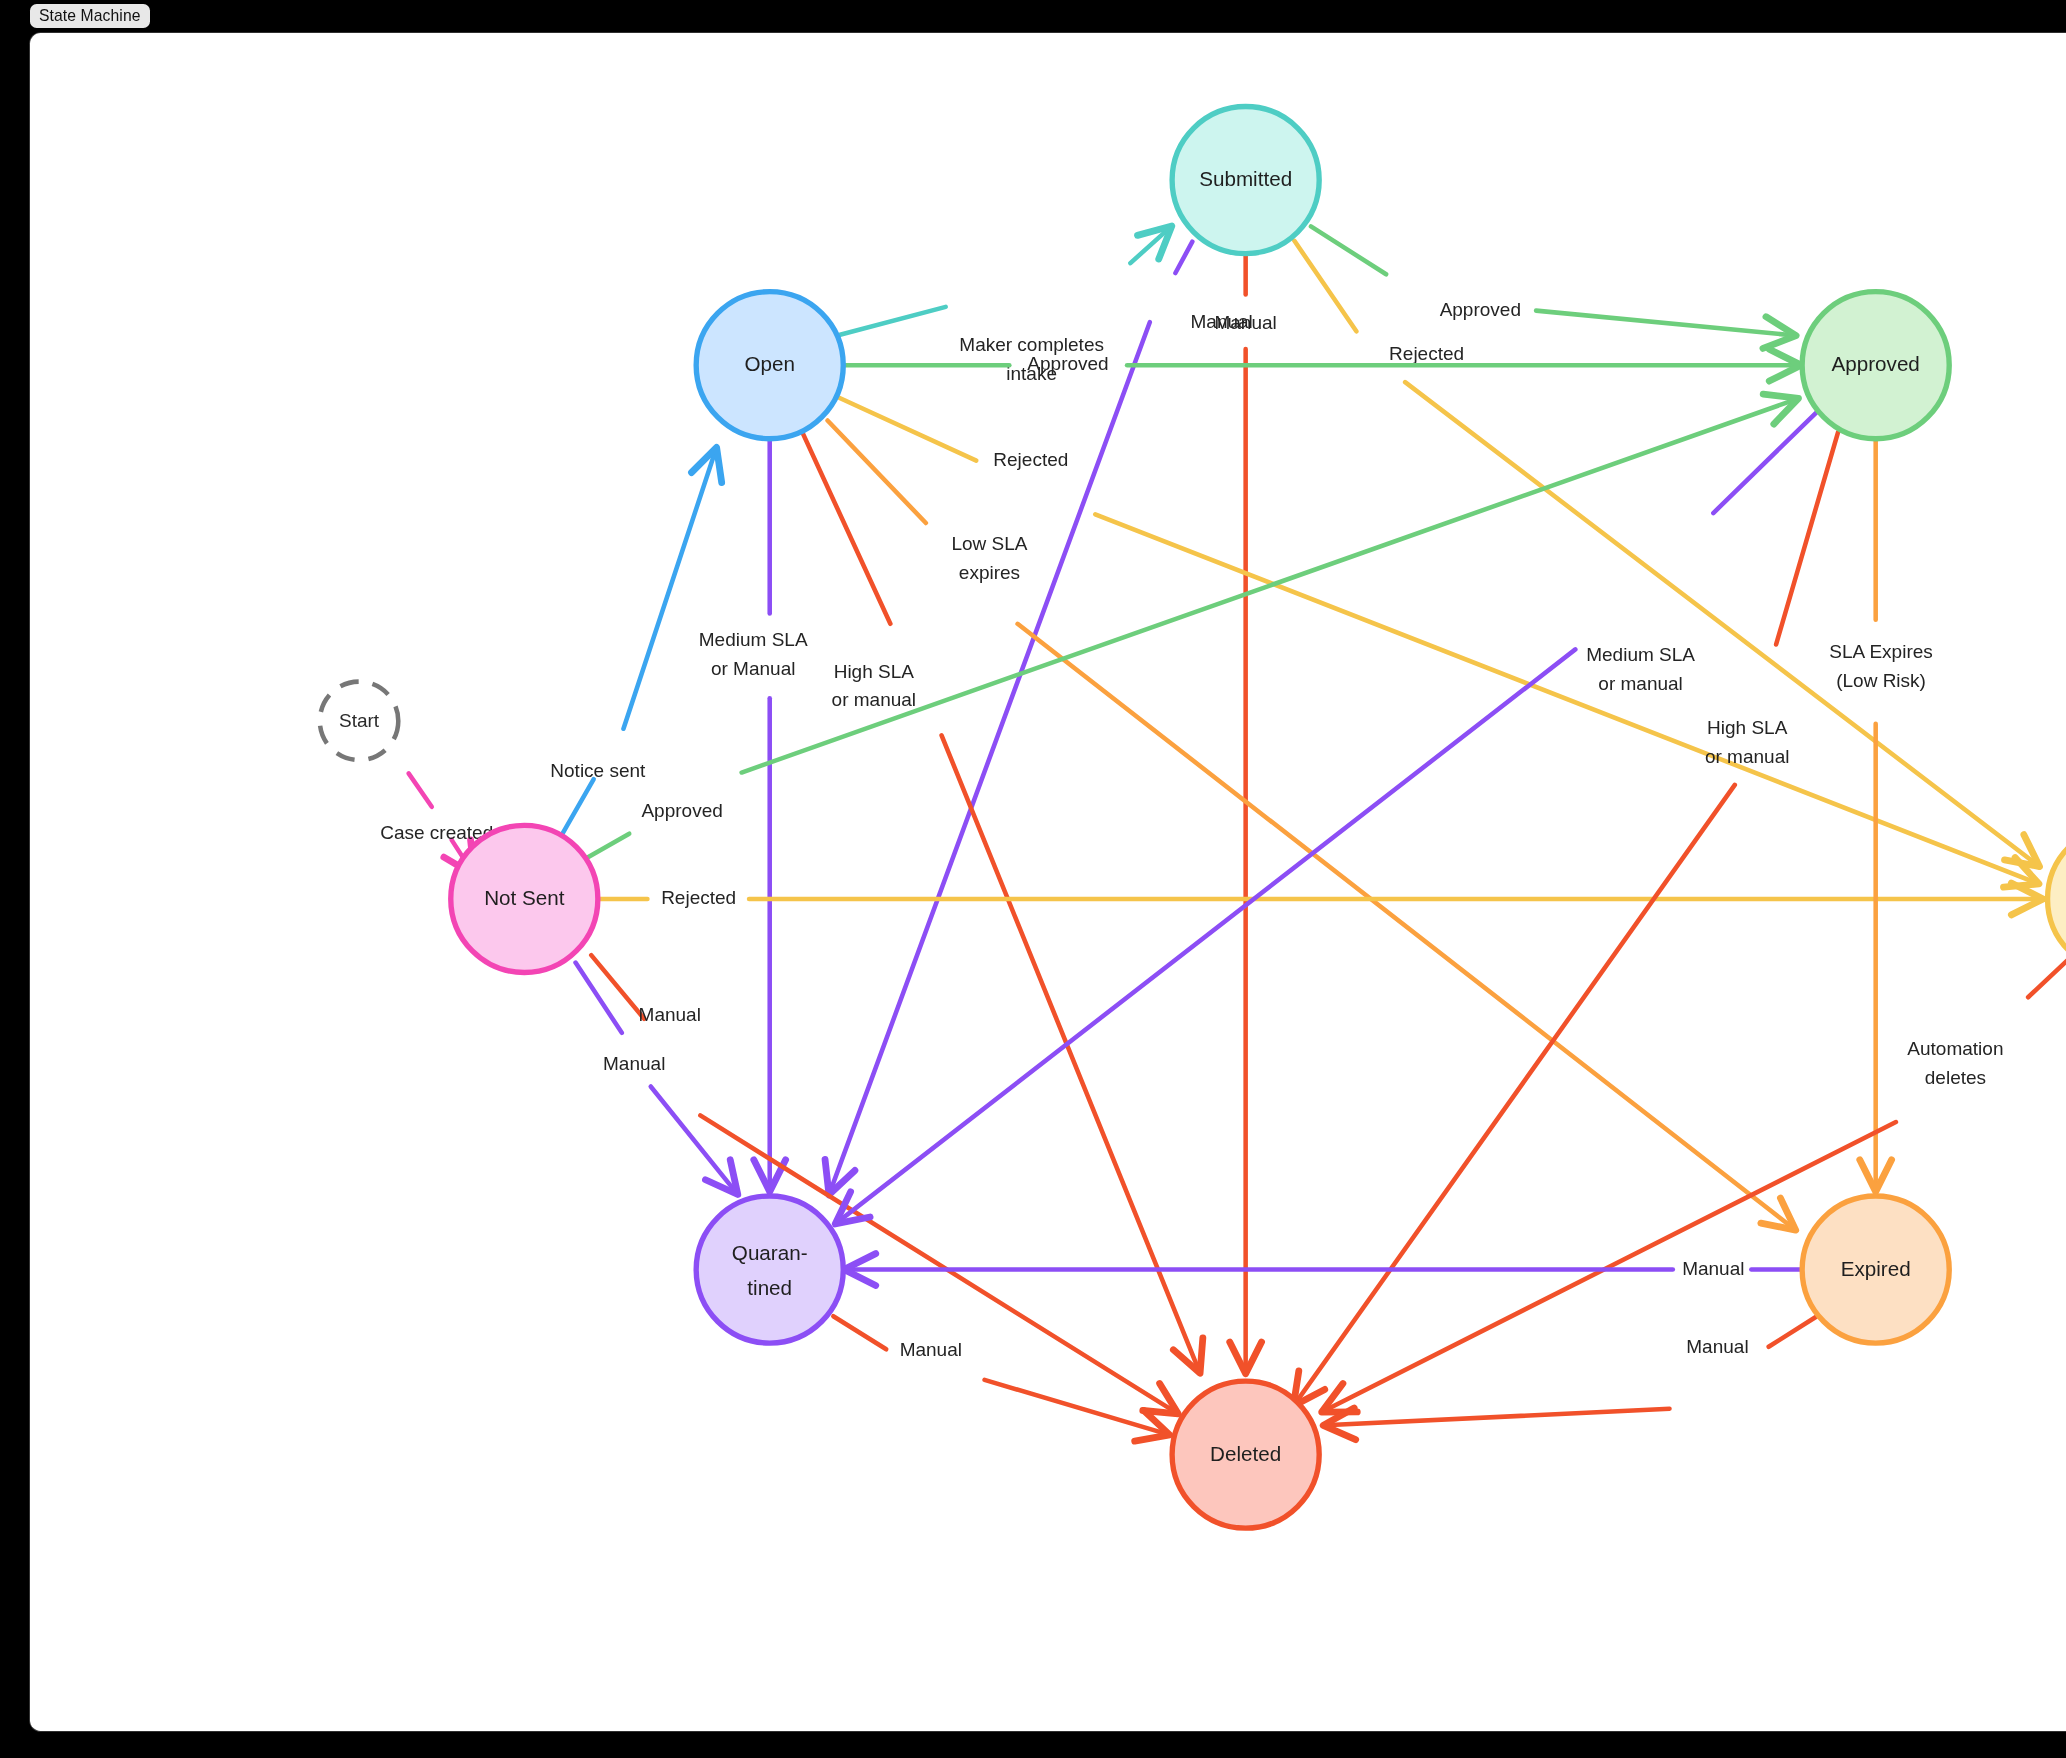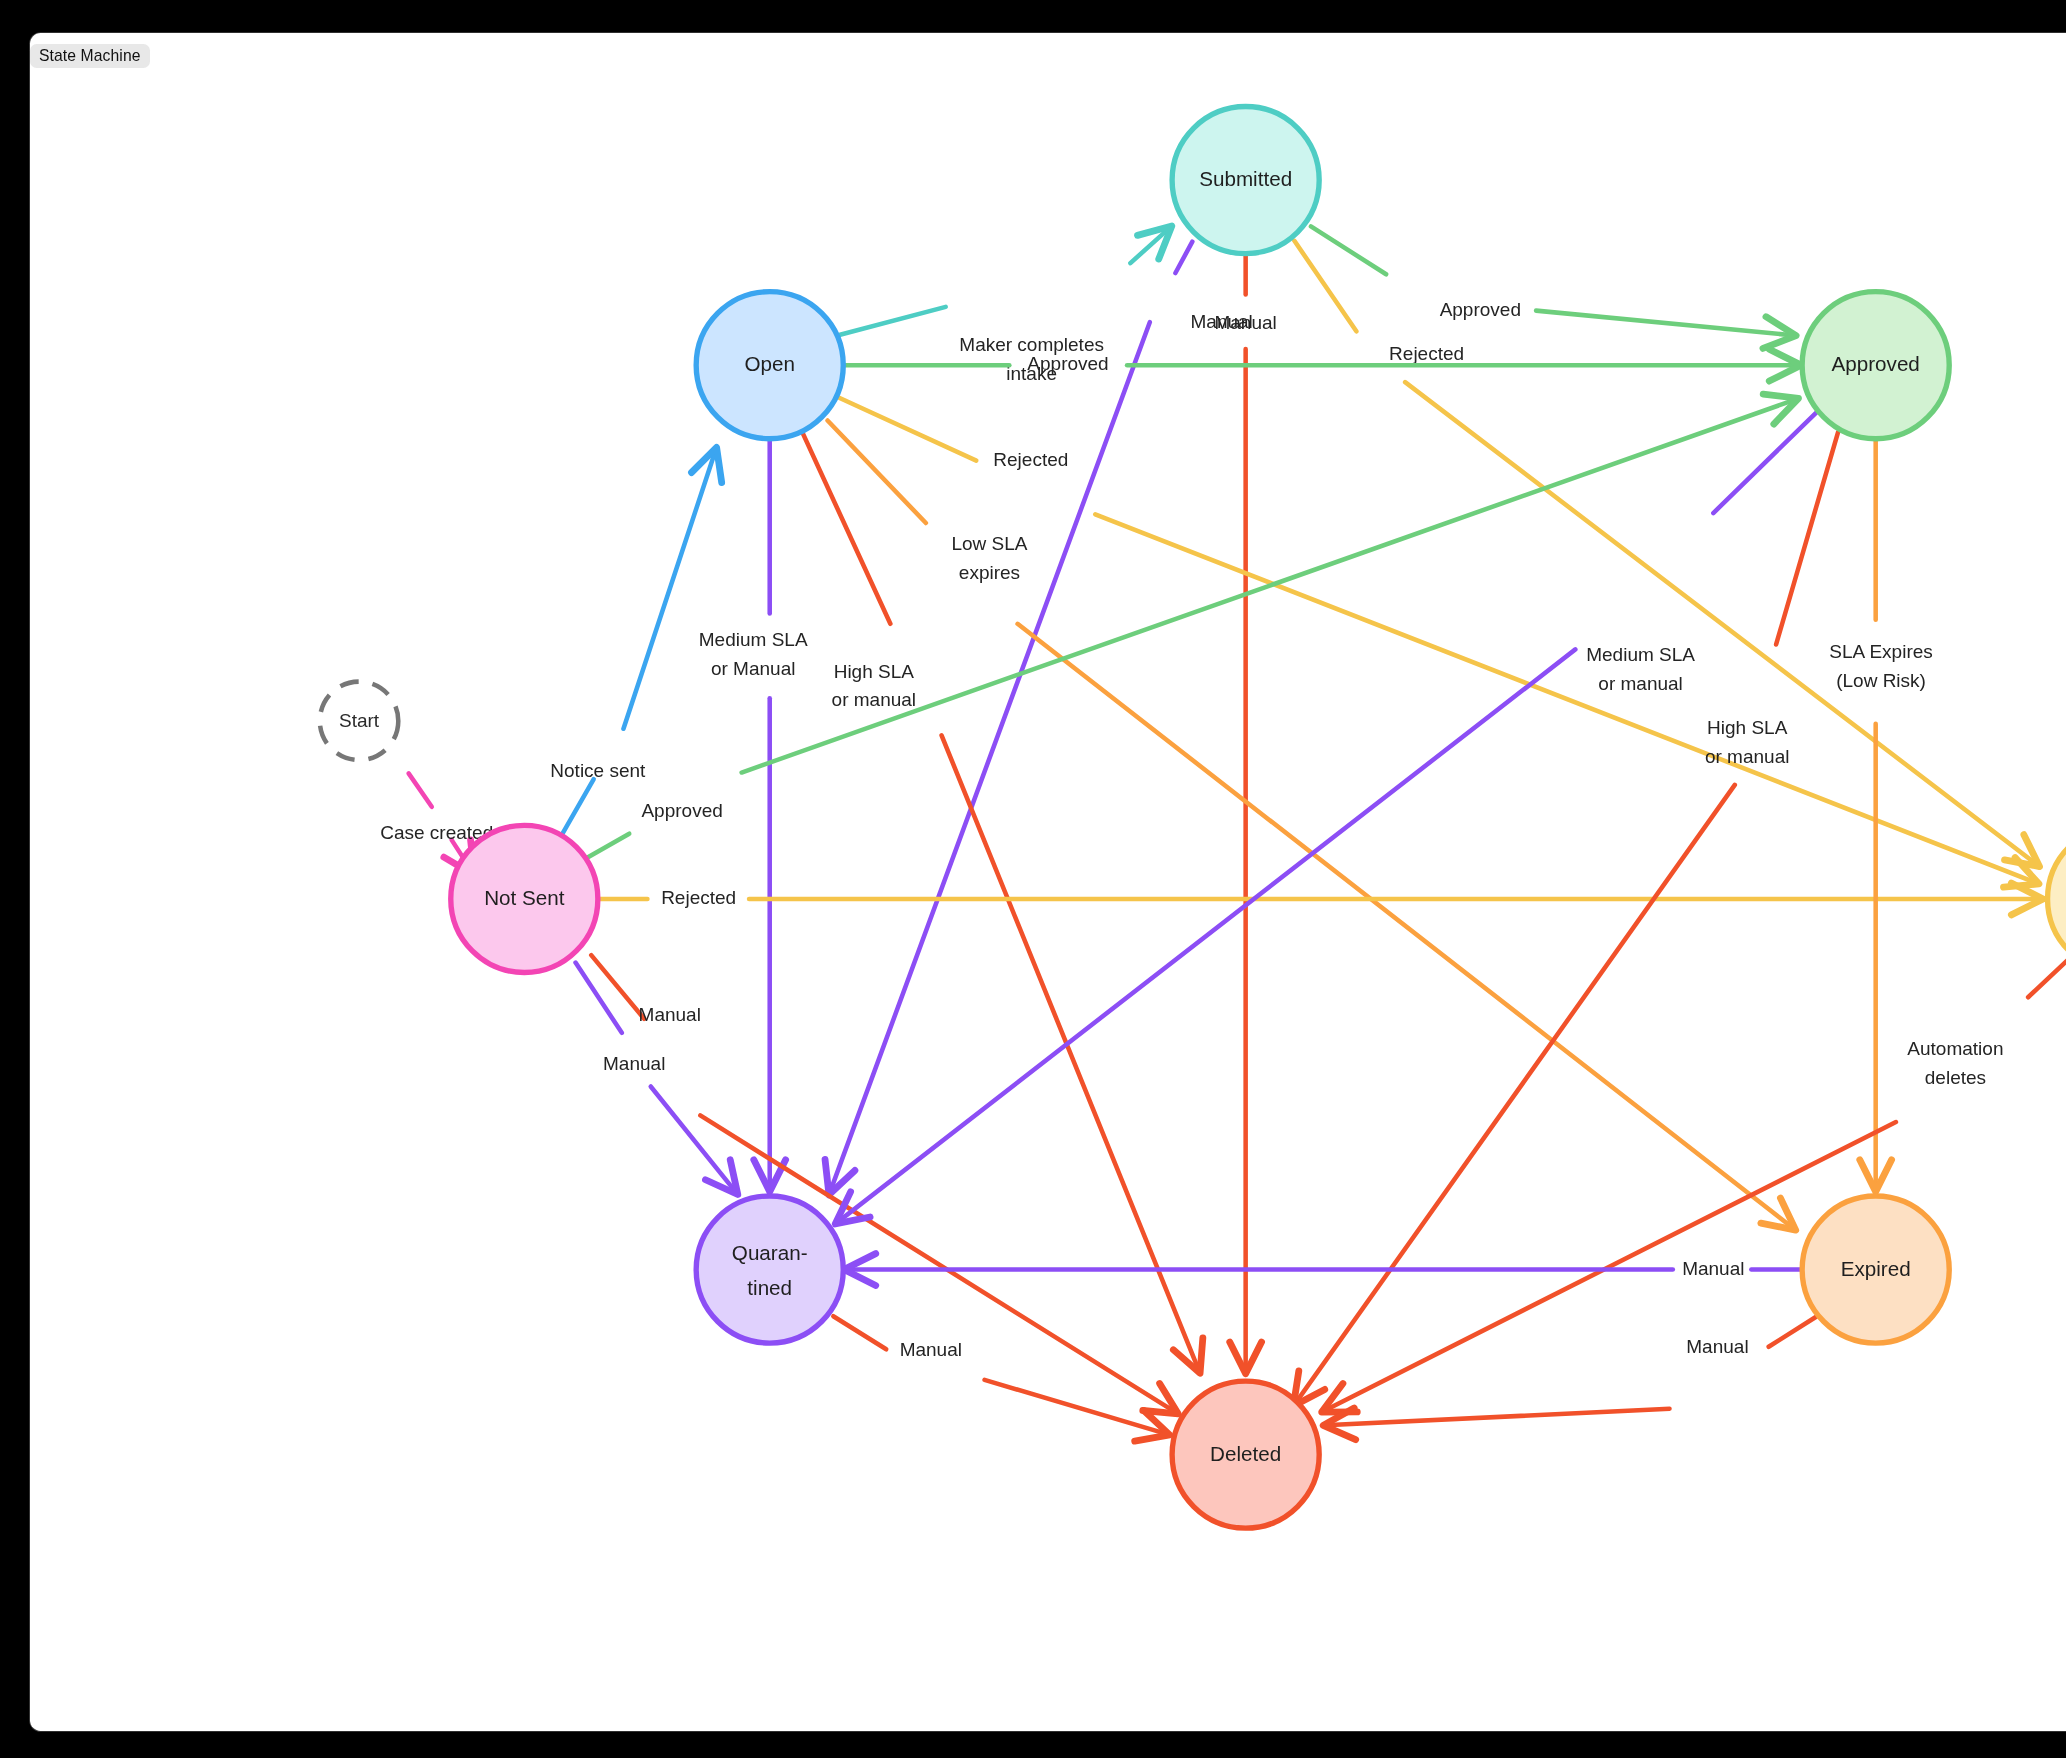--- a/index.html
+++ b/index.html
@@ -25,21 +25,20 @@
     height: 24px;
     display: flex;
     align-items: center;
     padding: 0 9px;
     background: #e8e8e8;
     border-radius: 6.6px;
     font-size: 15.7px;
     color: #111111;
     letter-spacing: 0.1px;
     z-index: 30;
-    margin-top: 40px;
   }
   
   #canvas {
     position: absolute;
     left: 30px;
     top: 33px;
     width: 2466px;
     height: 1698px;
     background: #ffffff;
     border-radius: 10.7px;

